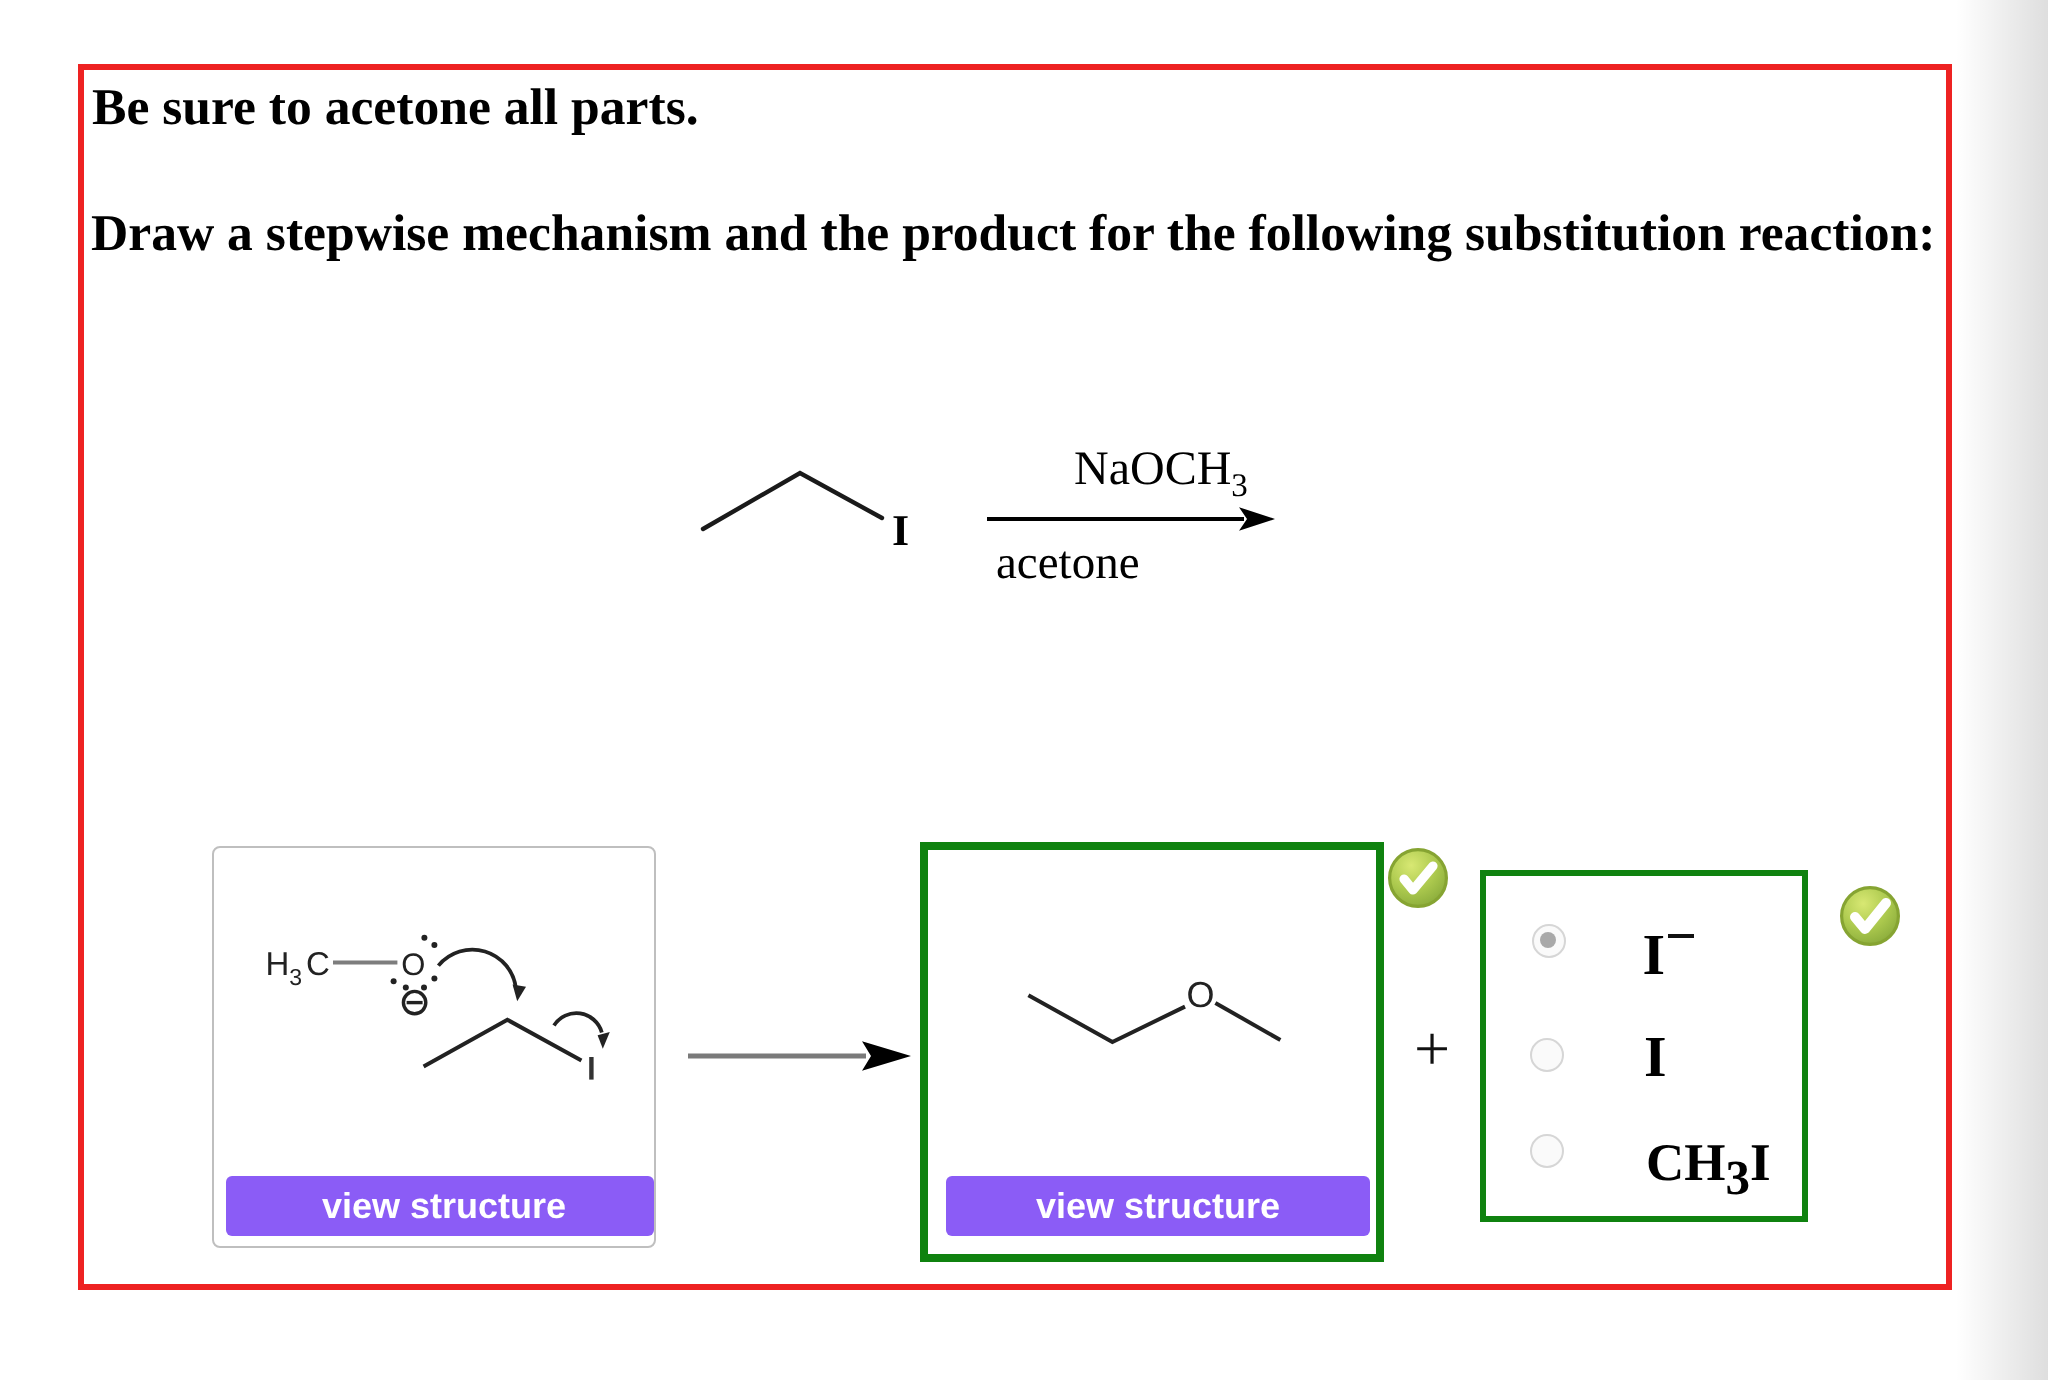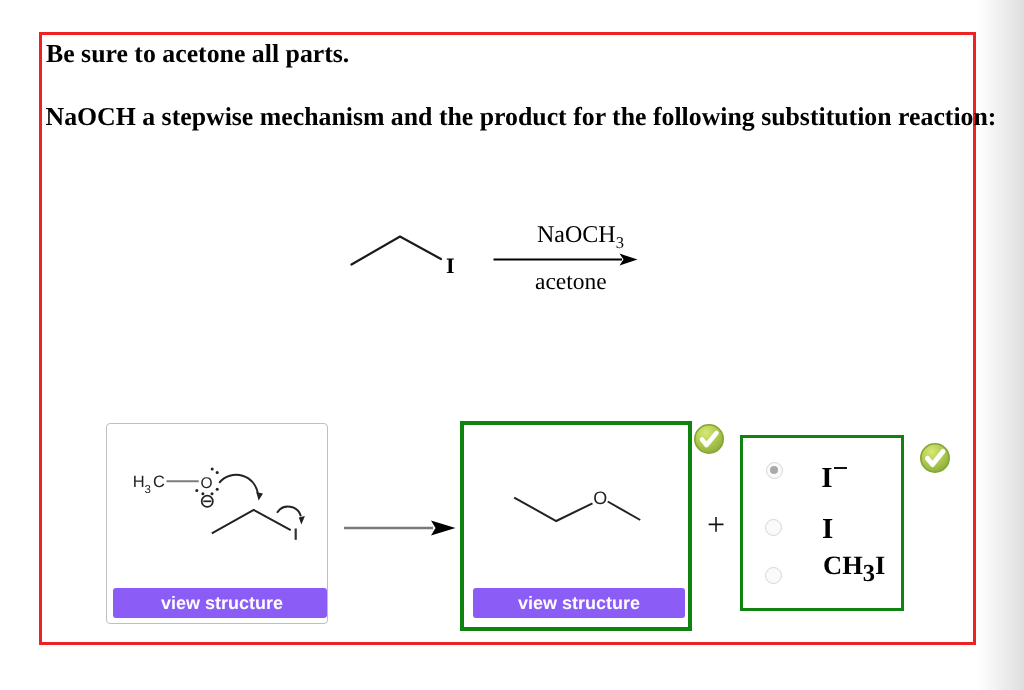--- a/index.html
+++ b/index.html
@@ -20,24 +20,24 @@
   .radio{width:17px;height:17px;border-radius:50%;border:1.5px solid #d6d6d6;background:#fafafa;box-sizing:border-box;}
   .rdot{width:8px;height:8px;border-radius:50%;background:#a9a9a9;left:3px;top:3px;}
   .opt{font-family:"Liberation Serif",serif;font-weight:bold;font-size:26.5px;line-height:1;color:#000;}
   #plus{font-family:"Liberation Serif",serif;font-size:32px;line-height:1;color:#111;}
 </style>
 </head>
 <body>
 <div class="abs" id="rightshade"></div>
 <div class="abs" id="frame"></div>
 <div class="abs h" style="left:46px;top:40.9px;">Be sure to acetone all parts.</div>
-<div class="abs h" style="left:45.5px;top:103.6px;">NaOCH a stepwise mechanism and the product for the following substitution reaction:</div>
+<div class="abs h" style="left:45.5px;top:103.6px;">Draw a stepwise mechanism and the product for the following substitution reaction:</div>
 
 <div class="abs" style="left:537px;top:222.8px;font-size:24px;line-height:1;">NaOCH<span style="font-size:16.5px;position:relative;top:6.3px;">3</span></div>
-<div class="abs" style="left:535px;top:271.3px;font-size:23.5px;line-height:1;">acetone</div>
+<div class="abs" style="left:498px;top:271.3px;font-size:23.5px;line-height:1;">acetone</div>
 
 <div class="abs" id="lbox"></div>
 <div class="abs" id="mbox"></div>
 <div class="abs" id="rbox"></div>
 
 <svg class="abs" style="left:0;top:0;" width="1024" height="690" viewBox="0 0 1024 690">
   <defs>
     <radialGradient id="gg" cx="38%" cy="28%" r="80%">
       <stop offset="0%" stop-color="#d8e873"></stop>
       <stop offset="55%" stop-color="#acc94e"></stop>
@@ -100,13 +100,13 @@
 
 <div class="abs radio" style="left:765.8px;top:461.9px;">
     <div class="abs rdot"></div>
   </div>
 <div class="abs radio" style="left:765.0px;top:519.2px;"></div>
 <div class="abs radio" style="left:765.0px;top:567.4px;"></div>
 
 <div class="abs opt" style="left:821.2px;top:464.2px;font-size:29px;">I</div>
 <div class="abs" style="left:833.6px;top:466.8px;width:13.4px;height:2.7px;background:#111;"></div>
 <div class="abs opt" style="left:822px;top:514.8px;font-size:29px;">I</div>
-<div class="abs opt" style="left:823px;top:552px;">CH<span style="font-size:24.5px;position:relative;top:6.8px;">3</span>I</div>
+<div class="abs opt" style="left:823px;top:568px;">CH<span style="font-size:24.5px;position:relative;top:6.8px;">3</span>I</div>
 
 </body></html>

